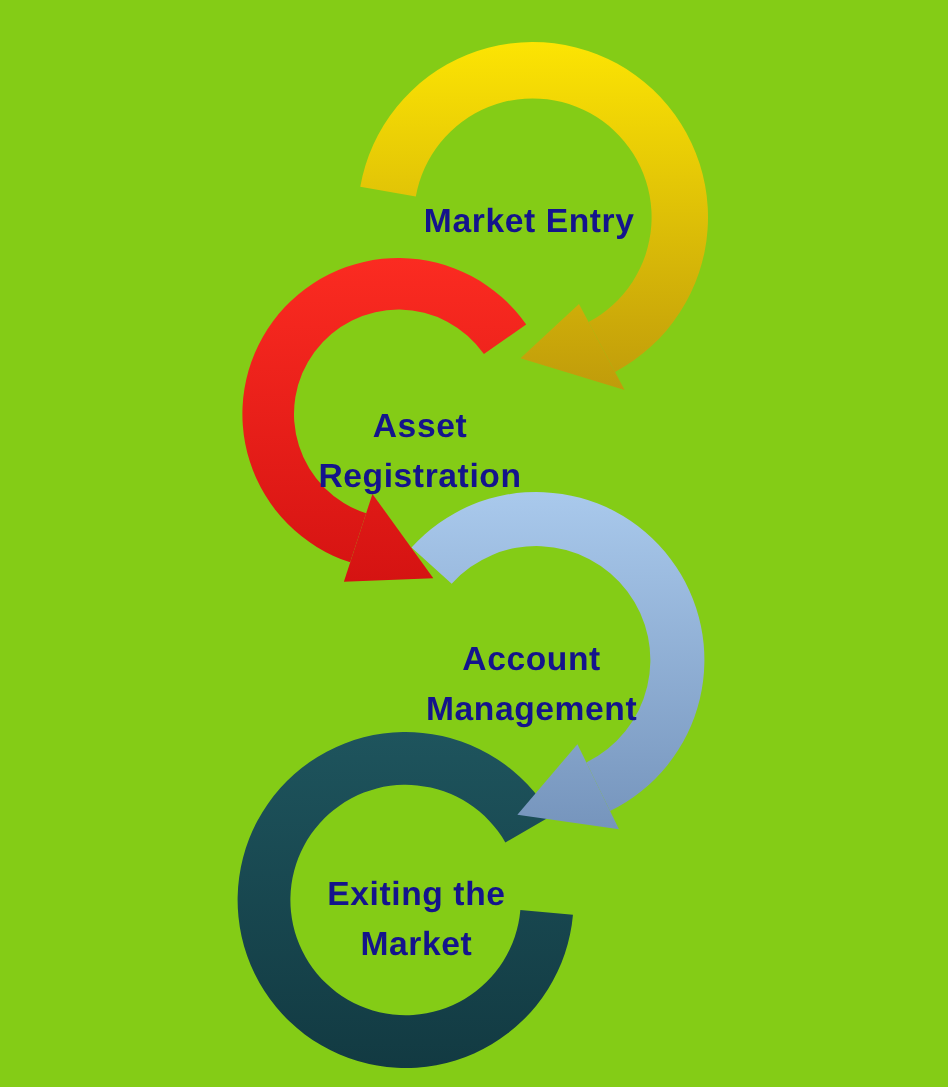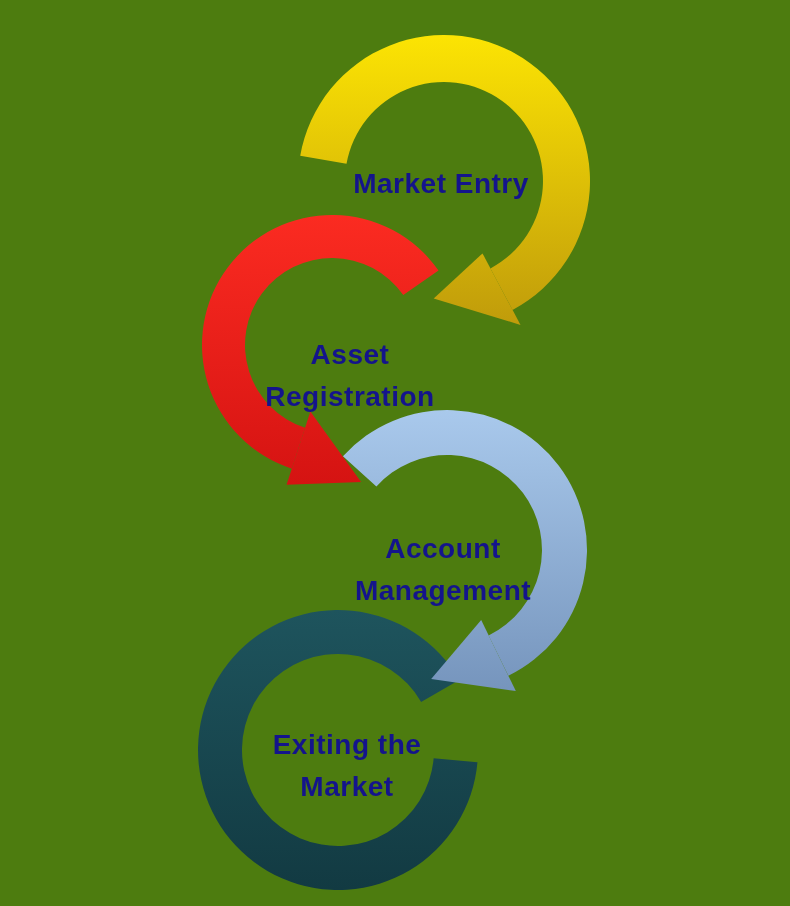--- a/index.html
+++ b/index.html
@@ -17,21 +17,21 @@
   text.stage-label {
     font-family: "Liberation Sans", sans-serif;
     font-weight: bold;
     font-size: 28px;
     letter-spacing: 0.5px;
   }
 </style>
 </head>
 <body>
 
-<div id="canvas" style="background: #4d7c0f;"><svg viewBox="0 0 790 906" width="790" height="906">
+<div id="canvas" style="background: #84cc16;"><svg viewBox="0 0 790 906" width="790" height="906">
       <defs>
         <linearGradient id="grad-market-entry" gradientUnits="userSpaceOnUse" x1="0" y1="35" x2="0" y2="335">
           <stop offset="0" stop-color="#FCE403"></stop>
           <stop offset="1" stop-color="#BE990B"></stop>
         </linearGradient>
         <linearGradient id="grad-asset-registration" gradientUnits="userSpaceOnUse" x1="0" y1="215" x2="0" y2="520">
           <stop offset="0" stop-color="#FB2B21"></stop>
           <stop offset="1" stop-color="#D01010"></stop>
         </linearGradient>
         <linearGradient id="grad-account-management" gradientUnits="userSpaceOnUse" x1="0" y1="410" x2="0" y2="700">

